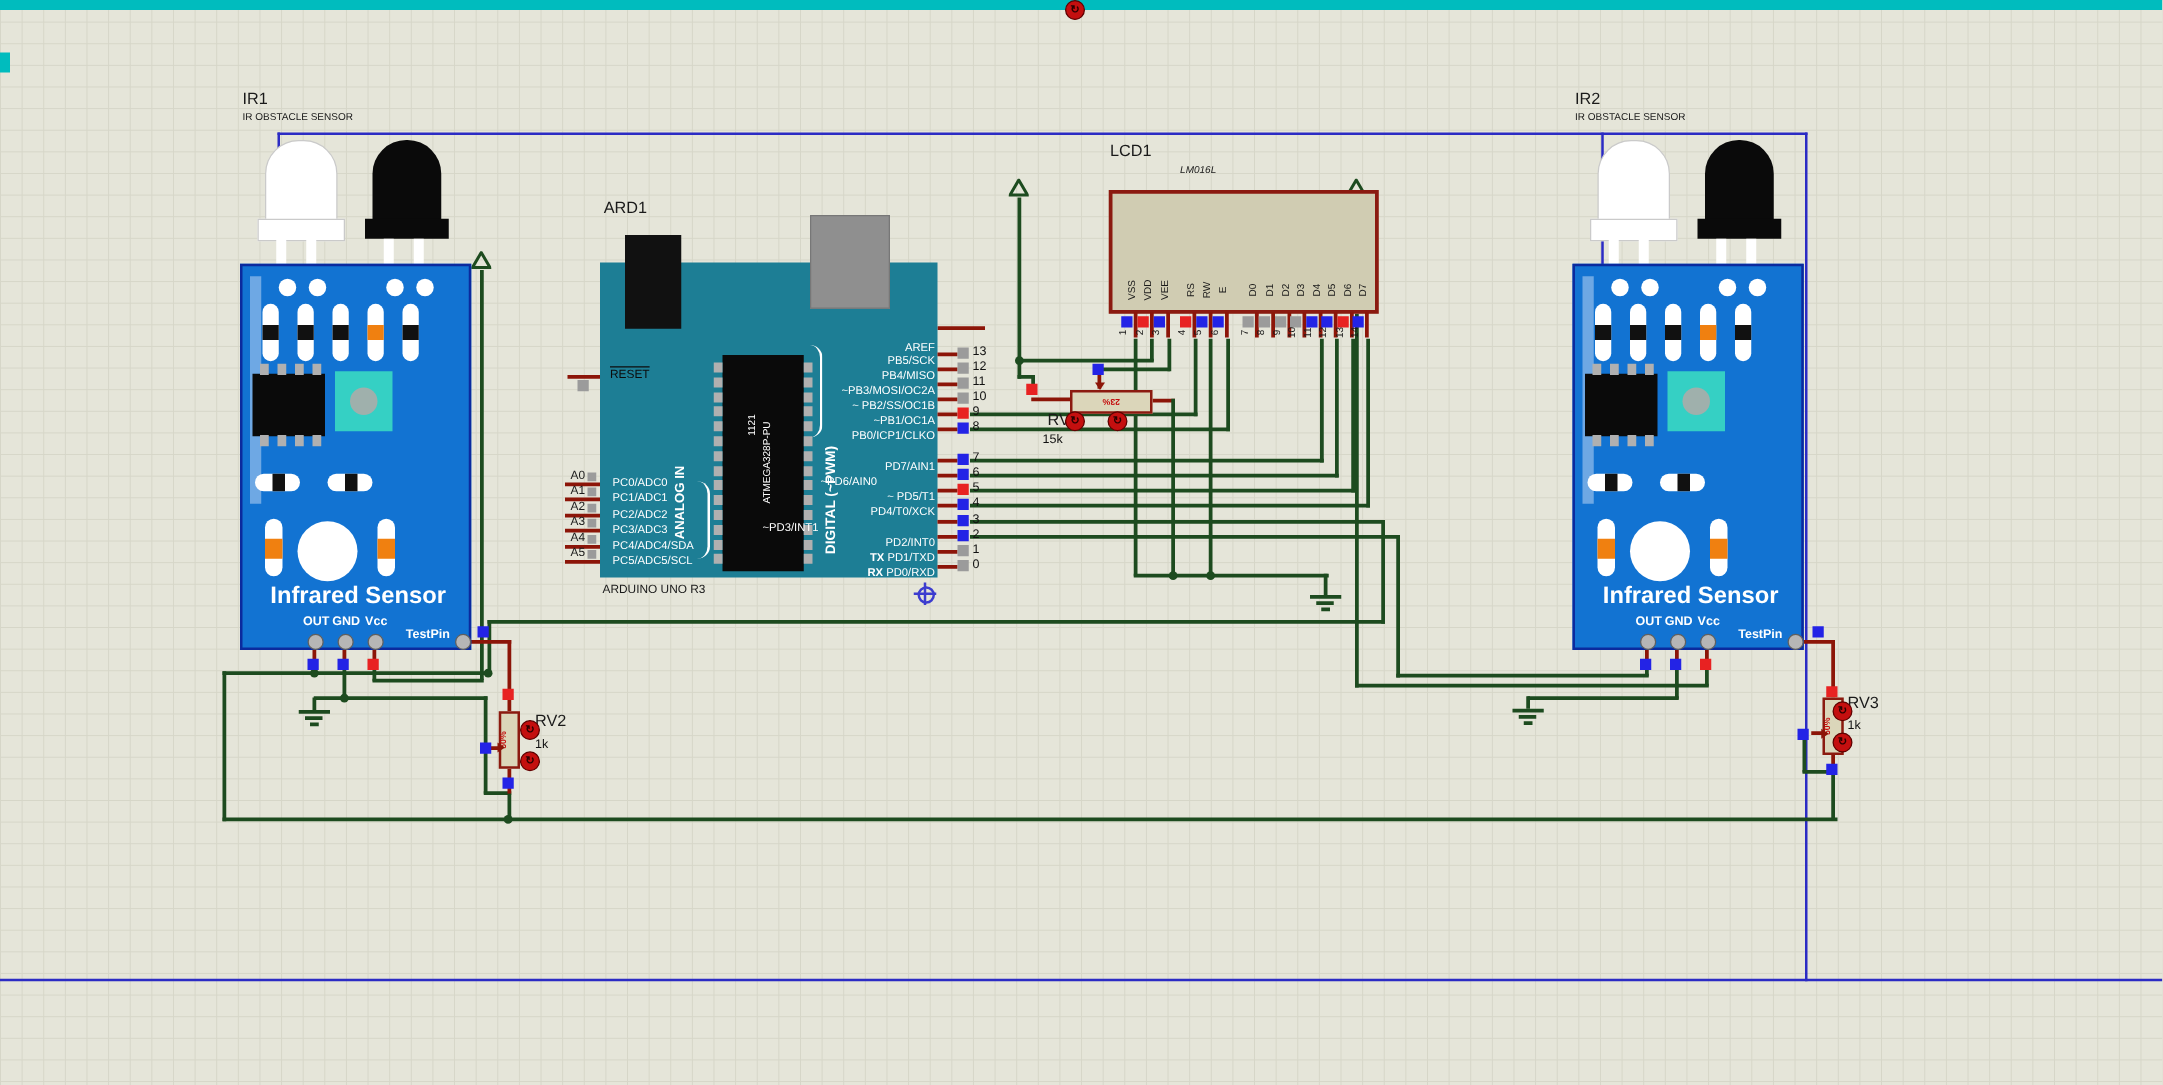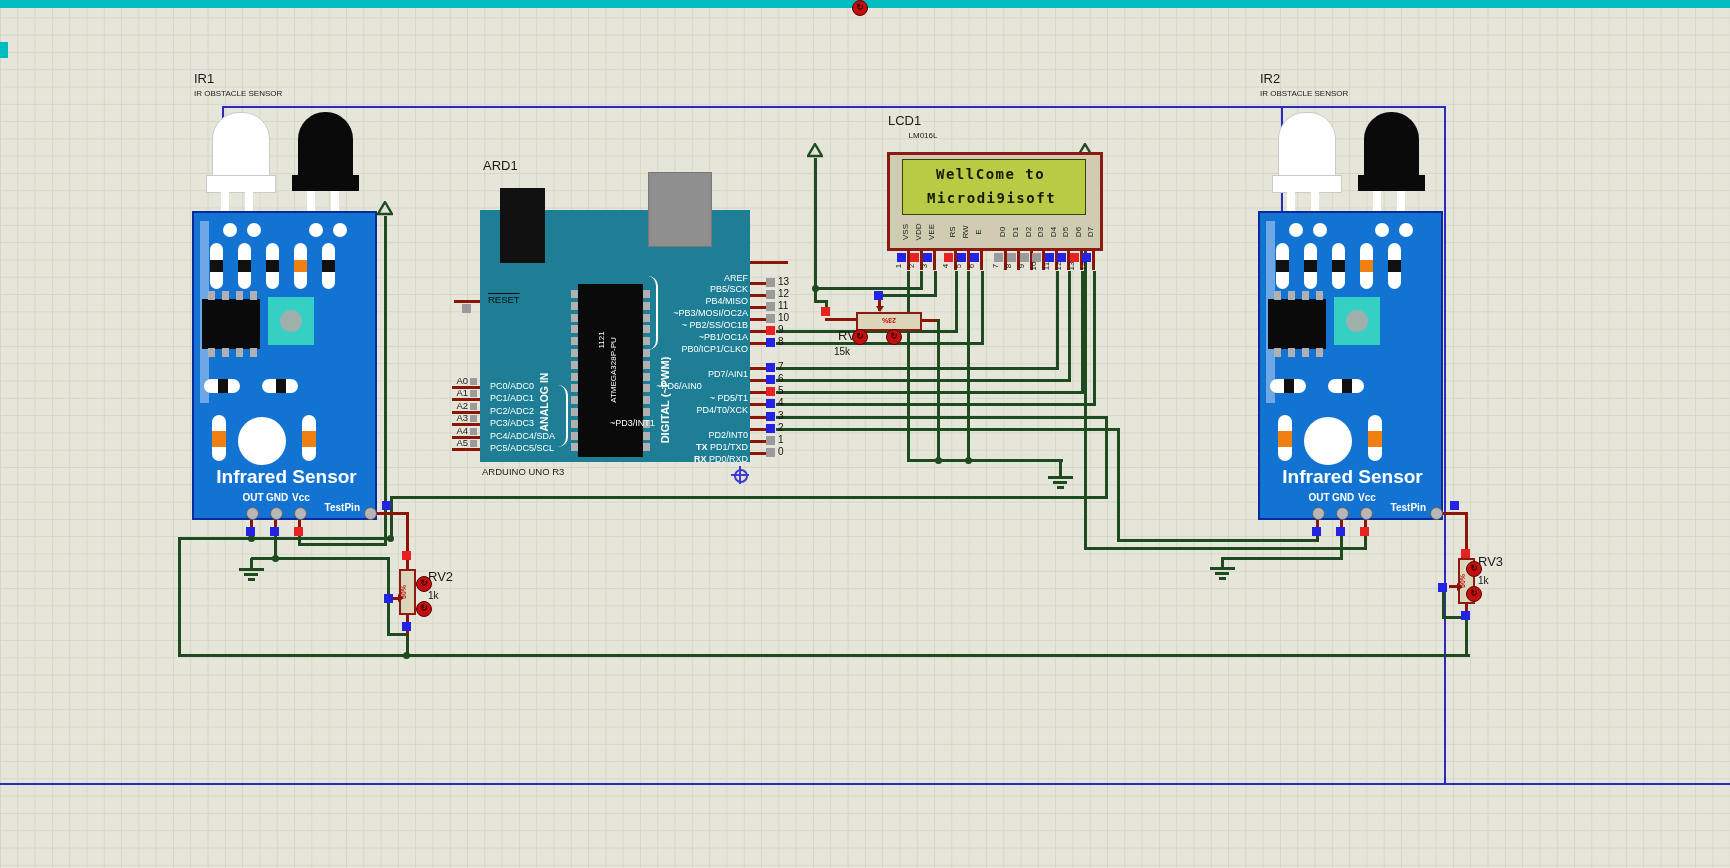--- a/index.html
+++ b/index.html
@@ -390,26 +390,22 @@
     <div class="abs" style="left: 452px; top: 423.2px; width: 28px; height: 3px; background: rgb(140, 21, 8);"></div>
     <div class="abs" style="left: 470px; top: 415.2px; width: 7px; height: 7px; background: rgb(155, 155, 155);"></div>
     <div class="abs t9b" style="left: 444px; top: 424.6px; width: 24px; text-align: right;">A4</div>
     <div class="abs" style="left: 452px; top: 435.6px; width: 28px; height: 3px; background: rgb(140, 21, 8);"></div>
     <div class="abs" style="left: 470px; top: 427.6px; width: 7px; height: 7px; background: rgb(155, 155, 155);"></div>
     <div class="abs t9b" style="left: 444px; top: 437px; width: 24px; text-align: right;">A5</div>
     <div class="abs" style="left: 452px; top: 448px; width: 28px; height: 3px; background: rgb(140, 21, 8);"></div>
     <div class="abs" style="left: 470px; top: 440px; width: 7px; height: 7px; background: rgb(155, 155, 155);"></div>
     <div class="abs" style="left: 887px; top: 152px; width: 216px; height: 99px;">
       <div class="abs t13" style="left: 1px; top: -39px; width: 70px; text-align: left;">LCD1</div>
-      <div class="abs t8" style="left: 1px; top: -21px; width: 70px; text-align: center;">LM016L</div>
+      <div class="abs t8" style="left: 16px; top: -21px; width: 70px; text-align: right; font-style: italic;">LM016L</div>
       <div class="abs" style="left: 0px; top: 0px; width: 216px; height: 99px; background: rgb(208, 204, 178); border: 3px solid rgb(139, 26, 16); box-sizing: border-box;"></div>
-      <div class="abs" style="left: 15px; top: 7px; width: 184px; height: 56px; background: rgb(185, 202, 69); border: 1px solid rgb(58, 66, 8); box-sizing: border-box;">
-        <div class="abs lcdtxt" style="left: 33px; top: 6px; width: 150px; text-align: left;">WellCome to</div>
-        <div class="abs lcdtxt" style="left: 24px; top: 30px; width: 170px; text-align: left;">Microdi9isoft</div>
-      </div>
       <div class="abs t8 vert" style="left: -5px; top: 73px; width: 52px; height: 14px;">VSS</div>
       <div class="abs t8 vert" style="left: 8px; top: 73px; width: 52px; height: 14px;">VDD</div>
       <div class="abs t8 vert" style="left: 21px; top: 73px; width: 52px; height: 14px;">VEE</div>
       <div class="abs t8 vert" style="left: 42px; top: 73px; width: 52px; height: 14px;">RS</div>
       <div class="abs t8 vert" style="left: 55px; top: 73px; width: 52px; height: 14px;">RW</div>
       <div class="abs t8 vert" style="left: 68px; top: 73px; width: 52px; height: 14px;">E</div>
       <div class="abs t8 vert" style="left: 92px; top: 73px; width: 52px; height: 14px;">D0</div>
       <div class="abs t8 vert" style="left: 105px; top: 73px; width: 52px; height: 14px;">D1</div>
       <div class="abs t8 vert" style="left: 118px; top: 73px; width: 52px; height: 14px;">D2</div>
       <div class="abs t8 vert" style="left: 130px; top: 73px; width: 52px; height: 14px;">D3</div>

